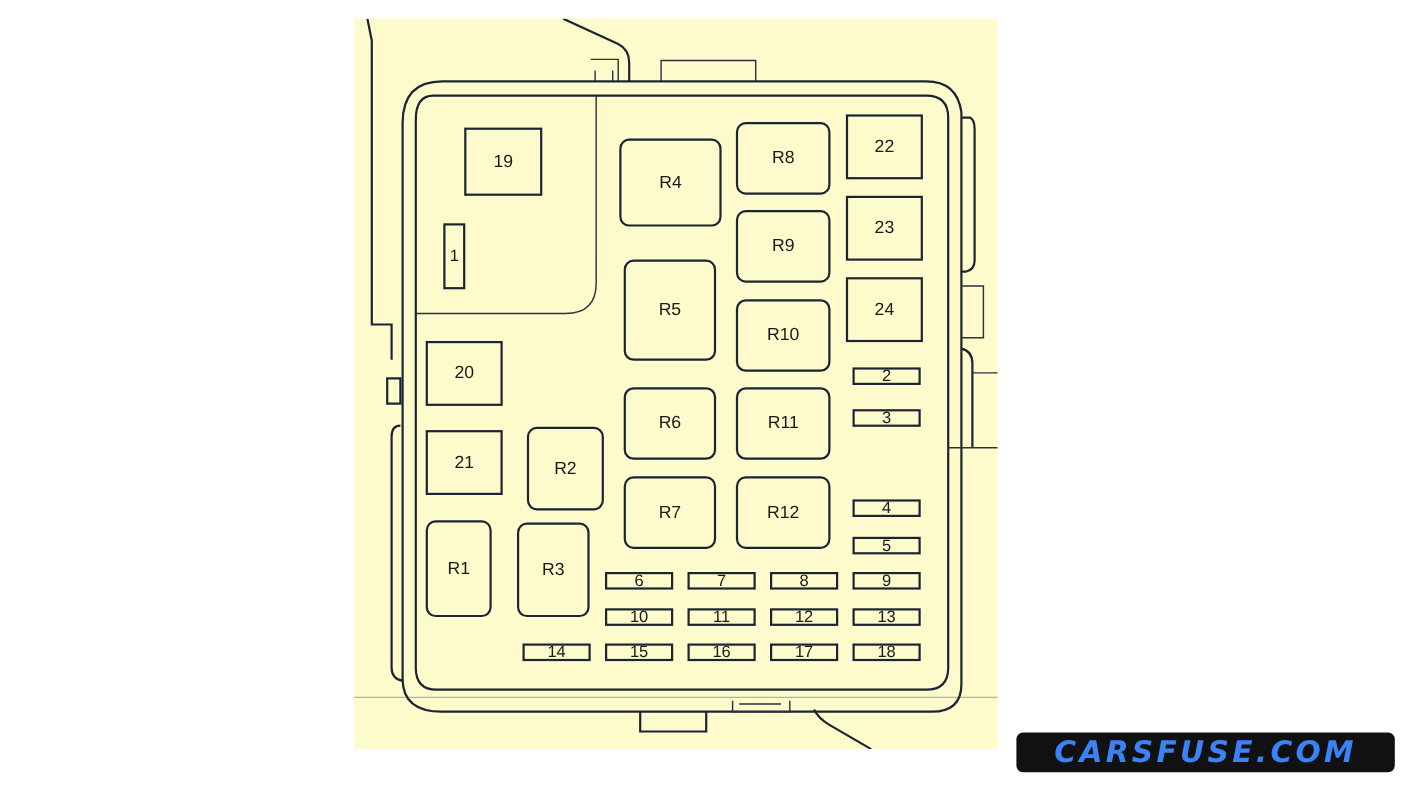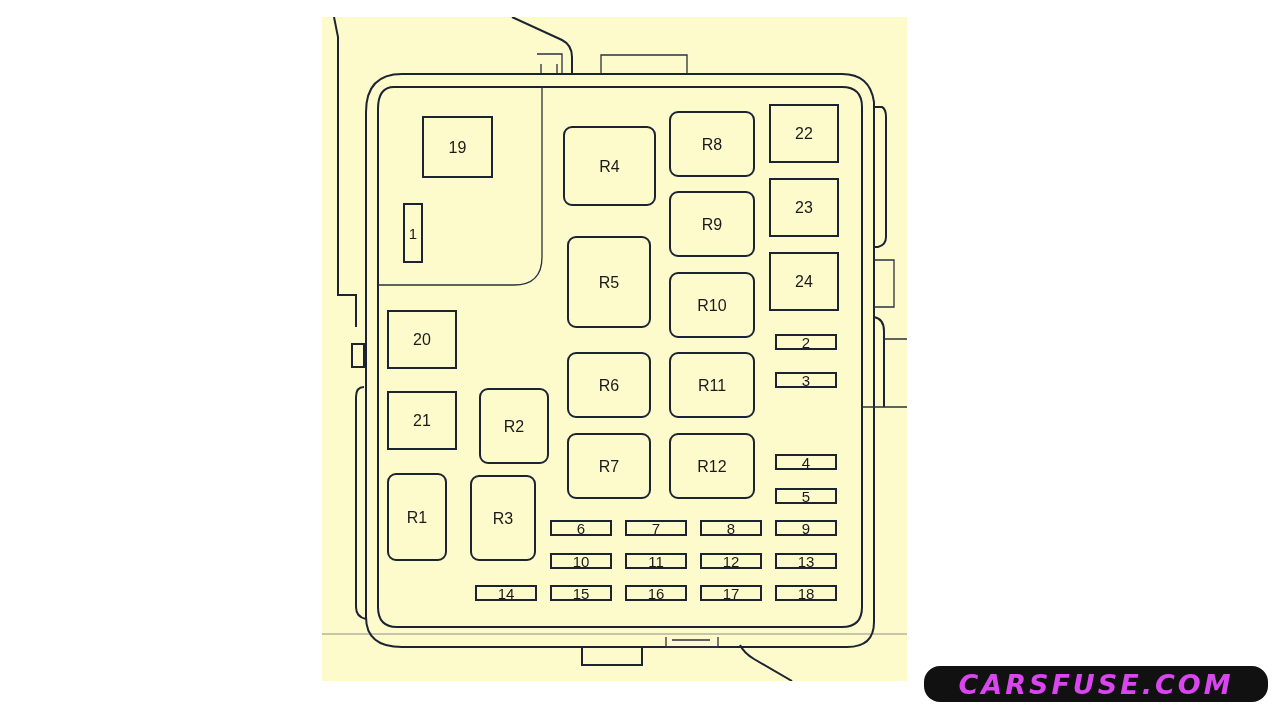--- a/index.html
+++ b/index.html
@@ -4,21 +4,21 @@
   <style>
     html, body { margin: 0; padding: 0; background: #ffffff; }
     body { width: 1280px; height: 720px; position: relative; overflow: hidden; font-family: "Liberation Sans", sans-serif; }
     #diagram { position: absolute; left: 322px; top: 17px; width: 585px; height: 664px; background: #fdfbcc; }
     #diagram svg { position: absolute; left: 0; top: 0; }
     .slot-label { font-family: "Liberation Sans", sans-serif; font-size: 16px; fill: #1a1a1a; text-anchor: middle; dominant-baseline: central; }
     .fuse-label { font-family: "Liberation Sans", sans-serif; font-size: 15px; fill: #1a1a1a; text-anchor: middle; dominant-baseline: central; }
     .outline { fill: none; stroke: #1c2433; stroke-width: 2; }
     .thin { fill: none; stroke: #2a3140; stroke-width: 1.3; }
     .box { fill: #fdfbcc; stroke: #1c2433; stroke-width: 2; }
-    .watermark { position: absolute; left: 924px; top: 666px; width: 344px; height: 36px; background: #111; border-radius: 16px; color: #d946ef; font-family: "DejaVu Sans", sans-serif; font-weight: bold; font-style: italic; font-size: 27px; letter-spacing: 3px; display: flex; align-items: center; justify-content: center; }
+    .watermark { position: absolute; left: 924px; top: 666px; width: 344px; height: 36px; background: #111; border-radius: 6px; color: #3b82f6; font-family: "DejaVu Sans", sans-serif; font-weight: bold; font-style: italic; font-size: 27px; letter-spacing: 3px; display: flex; align-items: center; justify-content: center; }
   </style>
 </head>
 <body>
 
 <div id="diagram">
   <svg id="diagram-svg" width="585" height="664" viewBox="0 0 585 664">
 
     <path class="outline" d="M12 0 L16 20 L16 278 L34 278 L34 310"></path>
     <path class="outline" d="M30 327 L42 327 L42 350 L30 350 Z"></path>
     <path class="outline" d="M42 370 Q34 370 34 380 L34 590 Q34 600 44 602"></path>

